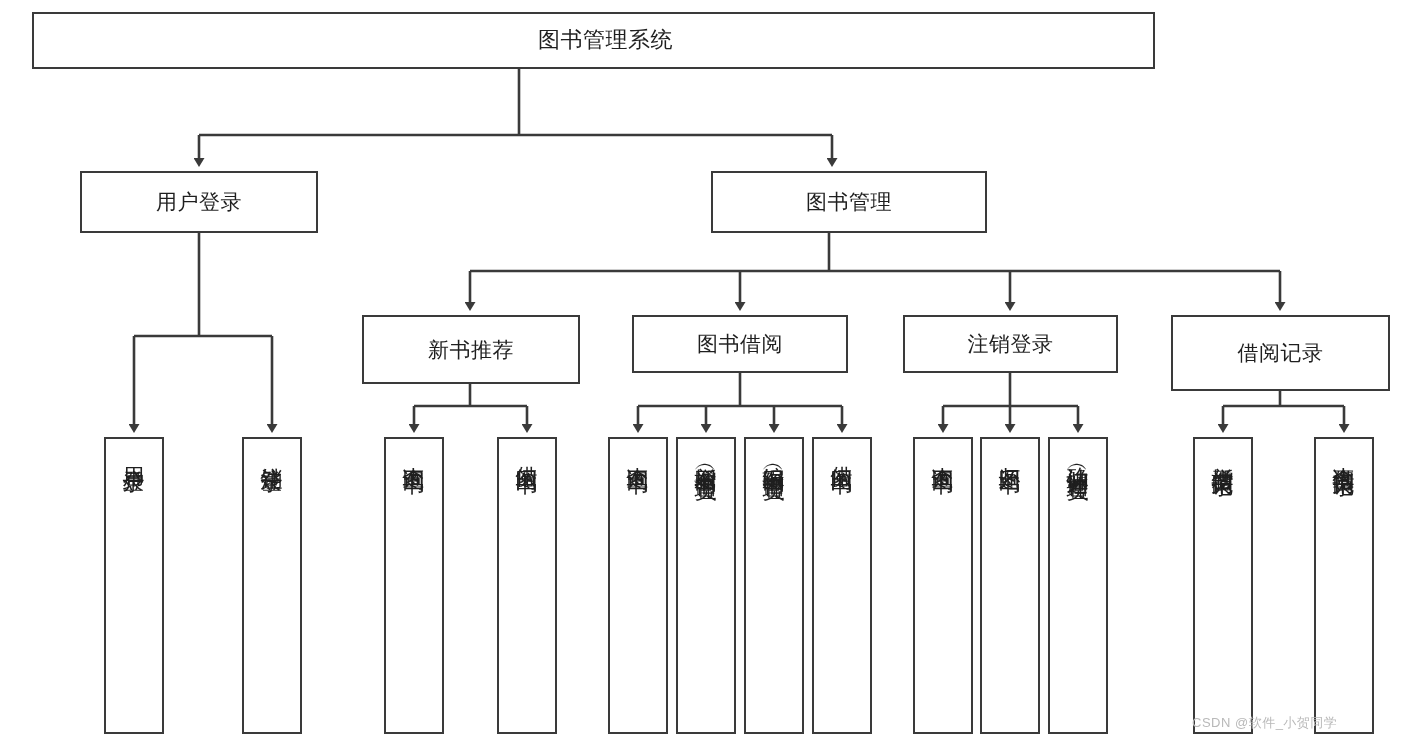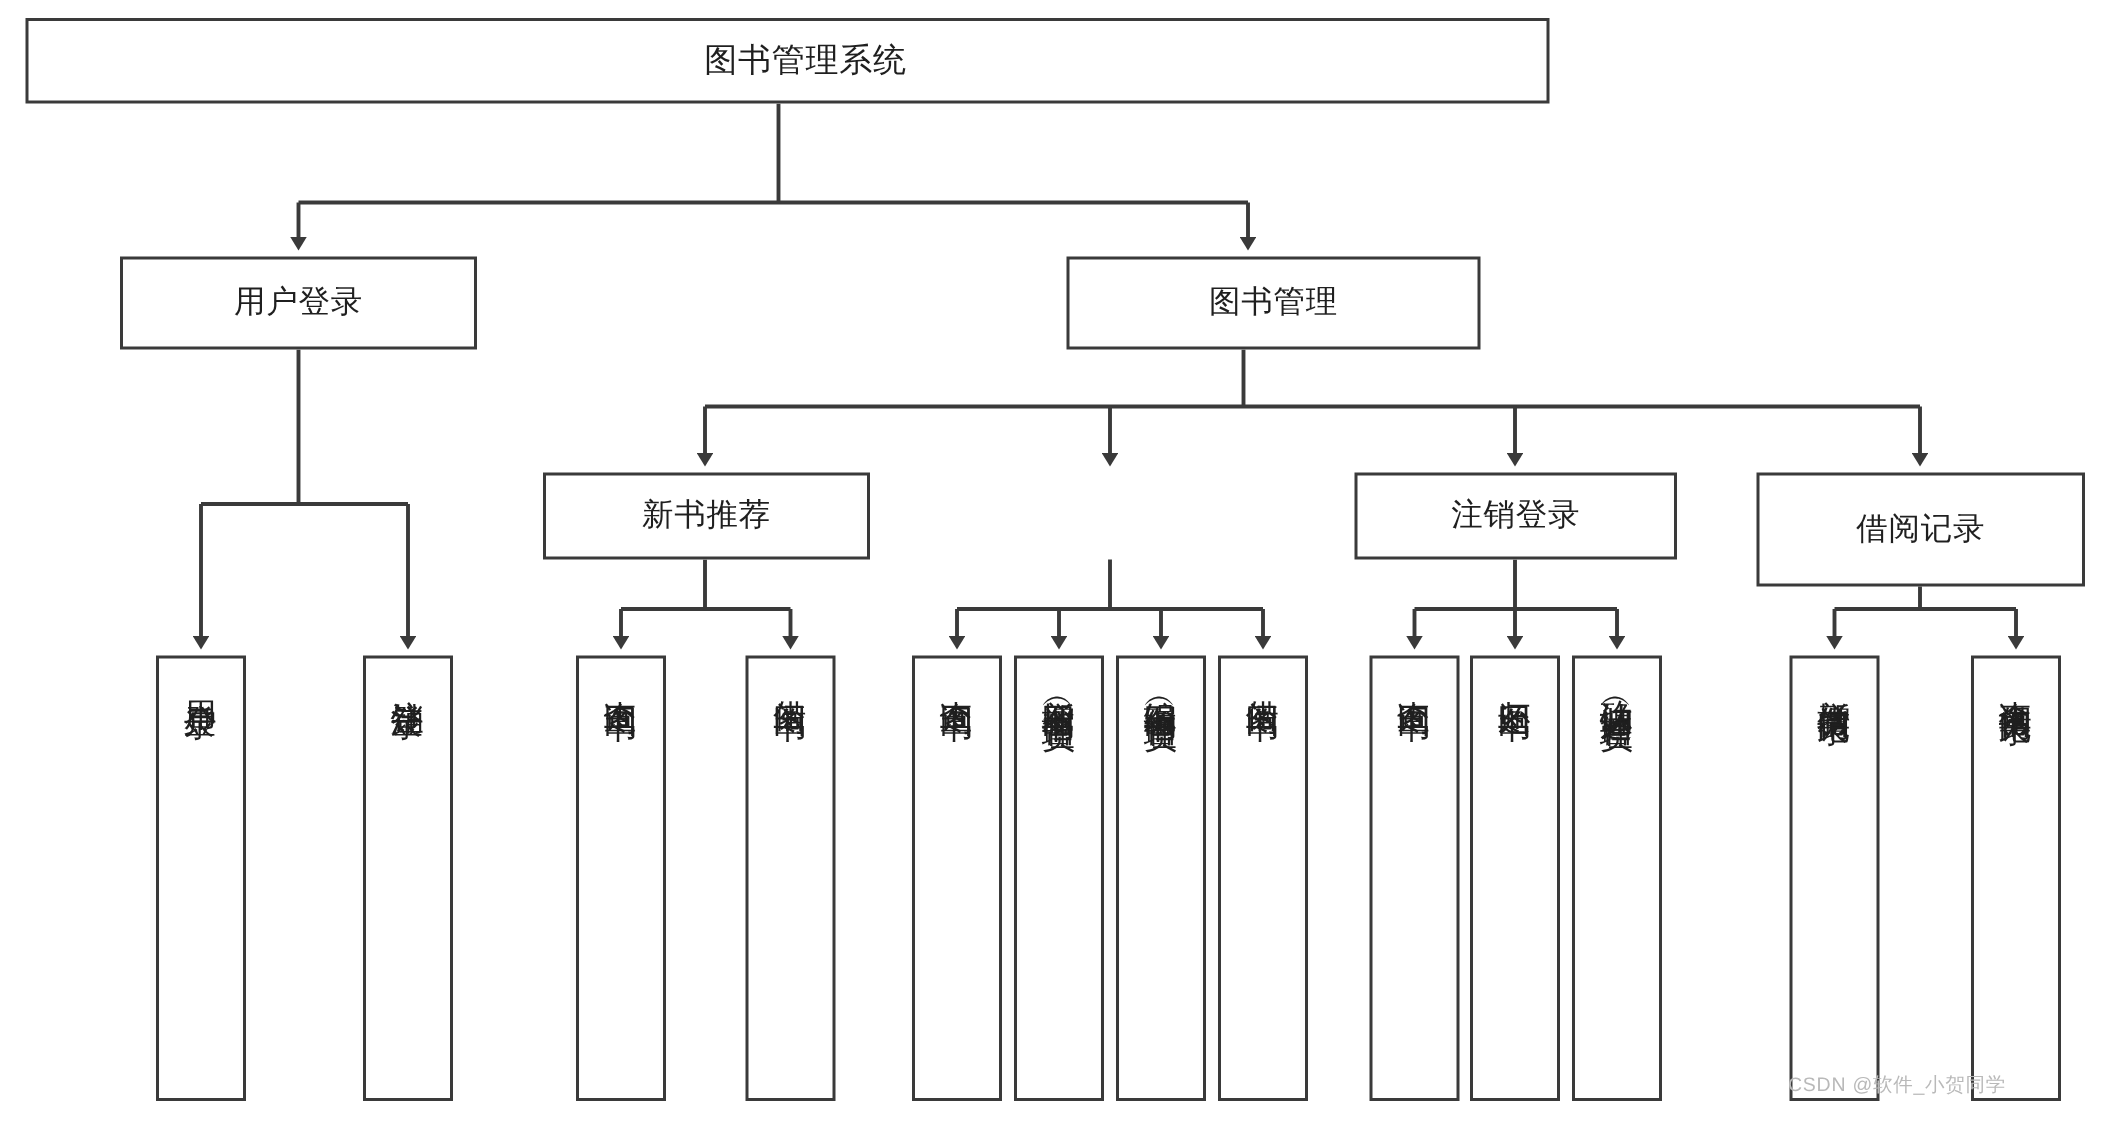--- a/index.html
+++ b/index.html
@@ -123,36 +123,39 @@
       <path d="M1010,406 L1010,425" marker-end="url(#arw)"></path>
       <path d="M1078,406 L1078,425" marker-end="url(#arw)"></path>
 
       <path d="M1280,373 L1280,406"></path>
       <path d="M1223,406 L1344,406"></path>
       <path d="M1223,406 L1223,425" marker-end="url(#arw)"></path>
       <path d="M1344,406 L1344,425" marker-end="url(#arw)"></path>
     </g>
   </svg>
 
-  <div class="node h root" style="left:17px; top:12px; width:1016px; height:57px;padding-left:24px;">
+  <div class="node h root" style="left:32px; top:12px; width:1123px; height:57px;padding-left:24px;">
     <span class="lbl">图书管理系统</span>
   </div>
 
   <div class="node h" style="left:80px; top:171px; width:238px; height:62px;">
     <span class="lbl">用户登录</span>
   </div>
 
   <div class="node h" style="left:711px; top:171px; width:276px; height:62px;">
     <span class="lbl">图书管理</span>
   </div>
 
-  <div class="node h" style="left:362px; top:315px; width:218px; height:58px;">
+  <div class="node h" style="left:362px; top:315px; width:218px; height:69px;">
     <span class="lbl">新书推荐</span>
   </div>
 
+  <div class="node h" style="left:632px; top:315px; width:216px; height:58px;">
+    <span class="lbl">图书借阅</span>
+  </div>
 
   <div class="node h" style="left:903px; top:315px; width:215px; height:58px;">
     <span class="lbl">注销登录</span>
   </div>
 
   <div class="node h" style="left:1171px; top:315px; width:219px; height:76px;">
     <span class="lbl">借阅记录</span>
   </div>
 
   <div class="node v" style="left:104px; top:437px; width:60px; height:297px;">

